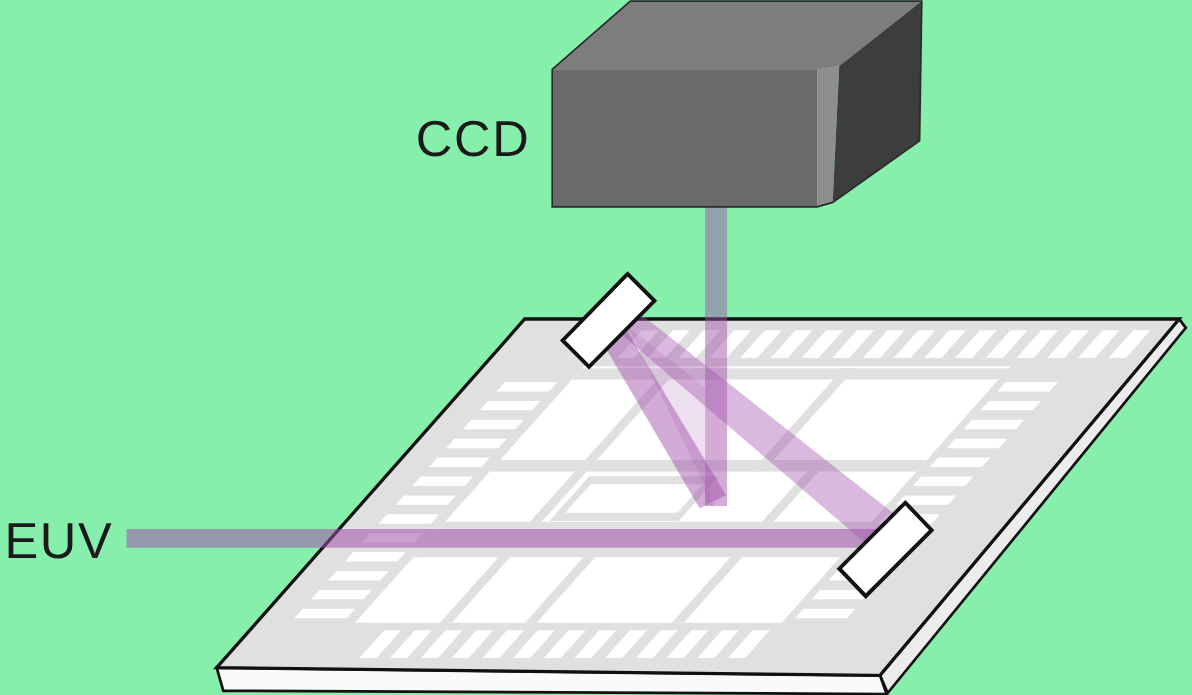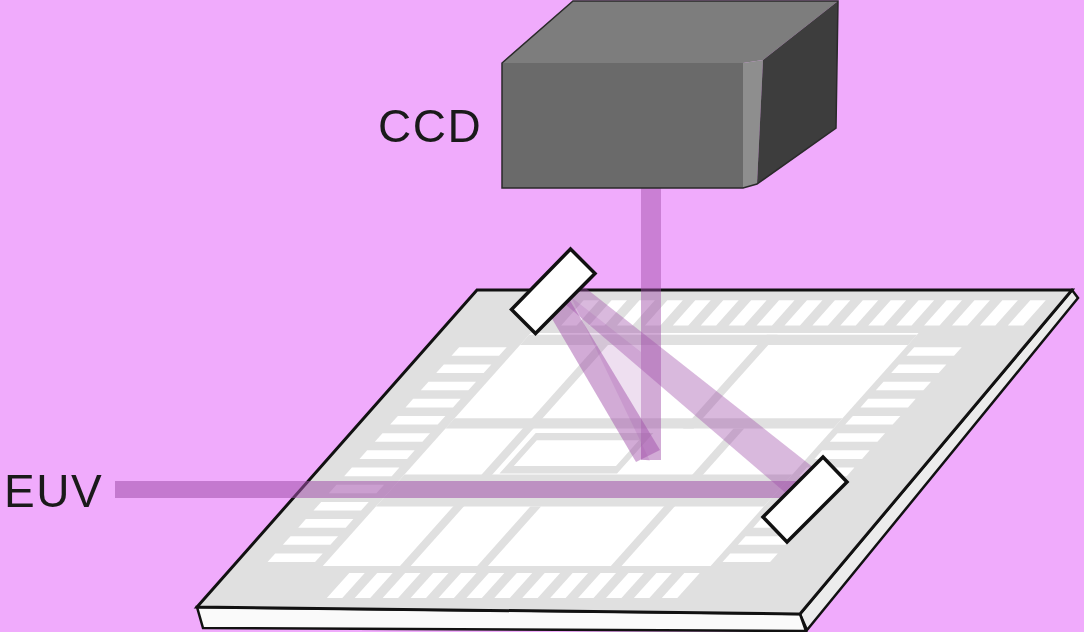--- a/index.html
+++ b/index.html
@@ -1,16 +1,16 @@
 <!DOCTYPE html>
 <html style="--beam_purple: #a050aa; --pattern_gray: #e0e0e0; --wafer_top: #ffffff; --wafer_side_front: #fafafa; --wafer_side_right: #ececec; --outline_black: #111111; --ccd_top: #7d7d7d; --ccd_front: #6a6a6a; --ccd_right: #3d3d3d; --ccd_bevel: #8e8e8e; --label_color: #1a1a1a; --background: #ffffff;"><head>
 <meta charset="utf-8">
 <style>
   html, body { margin: 0; padding: 0; background: #ffffff; }
-  .stage { width: 1084px; height: 632px; position: relative; overflow: hidden; background: #f0abfc; text-decoration: underline; }
+  .stage { width: 1084px; height: 632px; position: relative; overflow: hidden; background: #86efac; text-decoration: underline; }
   svg { display: block; }
 
   
   .wafer-top      { fill: var(--wafer_top, #ffffff); }
   .wafer-outline  { fill: none; stroke: var(--outline_black, #111111); stroke-width: 3; stroke-linejoin: miter; }
   .wafer-side-f   { fill: var(--wafer_side_front, #fafafa); stroke: var(--outline_black, #111111); stroke-width: 2.5; stroke-linejoin: miter; }
   .wafer-side-r   { fill: var(--wafer_side_right, #ececec); stroke: var(--outline_black, #111111); stroke-width: 2.5; stroke-linejoin: miter; }
   .pg             { fill: var(--pattern_gray, #e0e0e0); }
   .ws             { fill: var(--wafer_top, #ffffff); }
   .die-outline    { fill: none; stroke: var(--pattern_gray, #e0e0e0); stroke-width: 13; }

